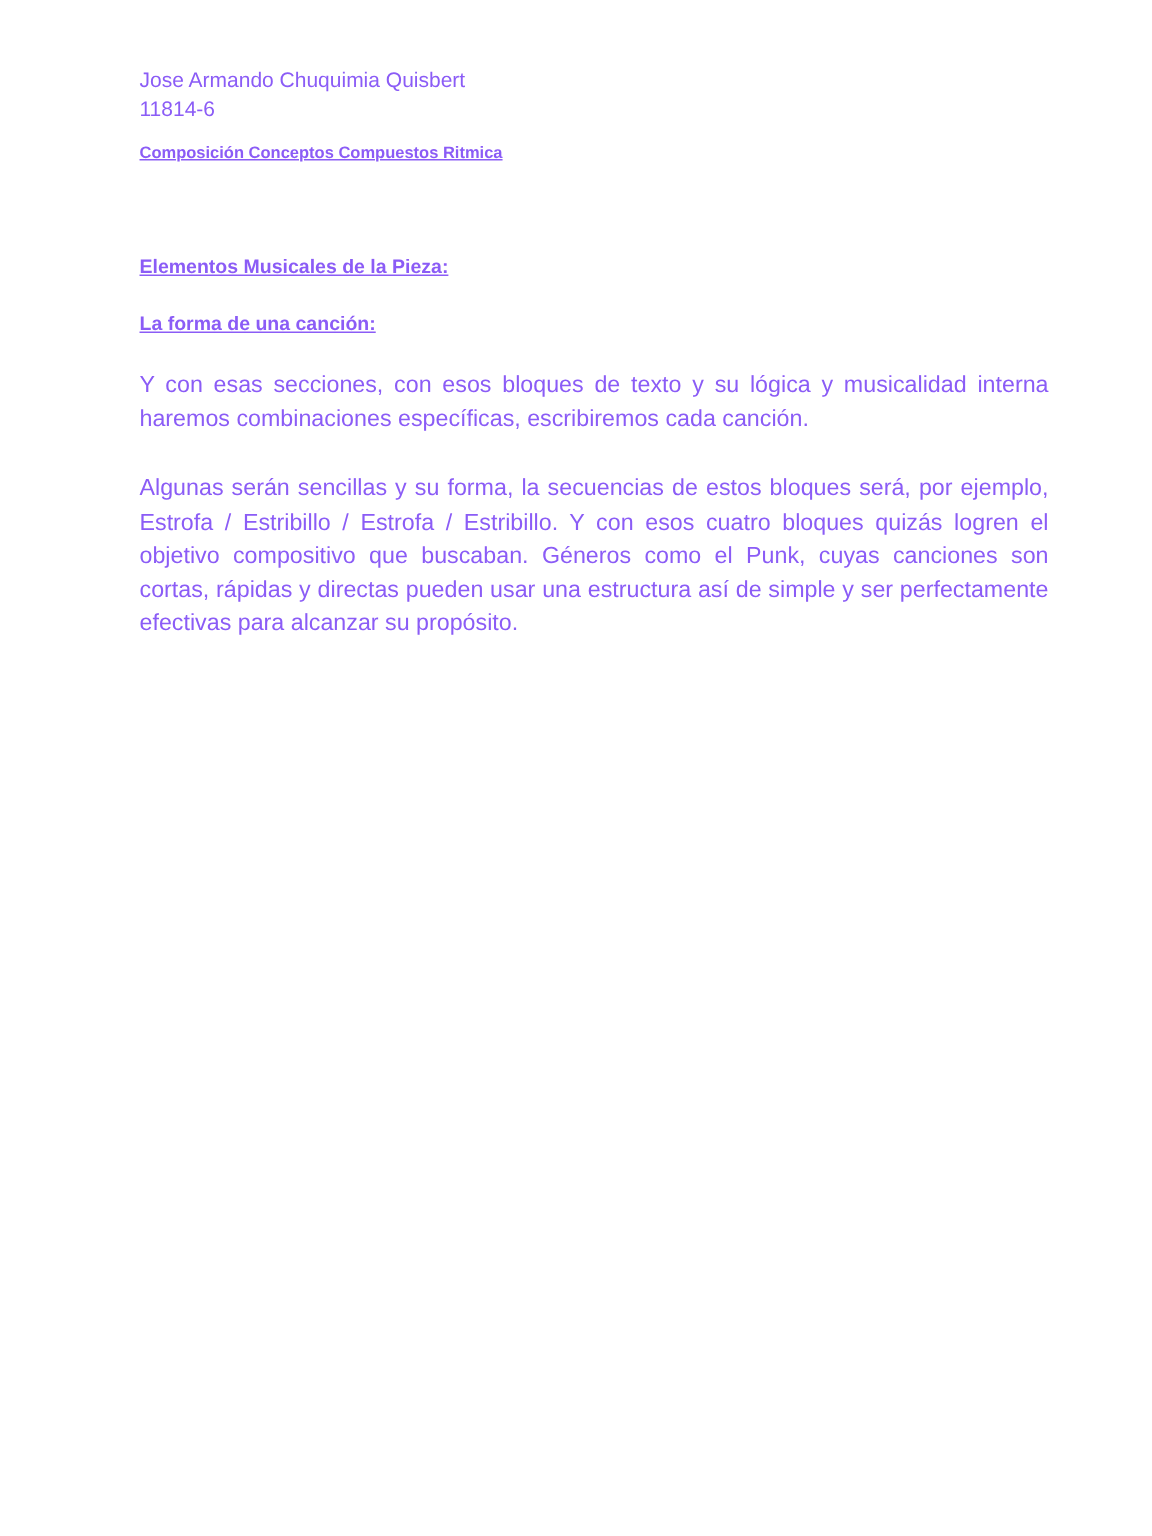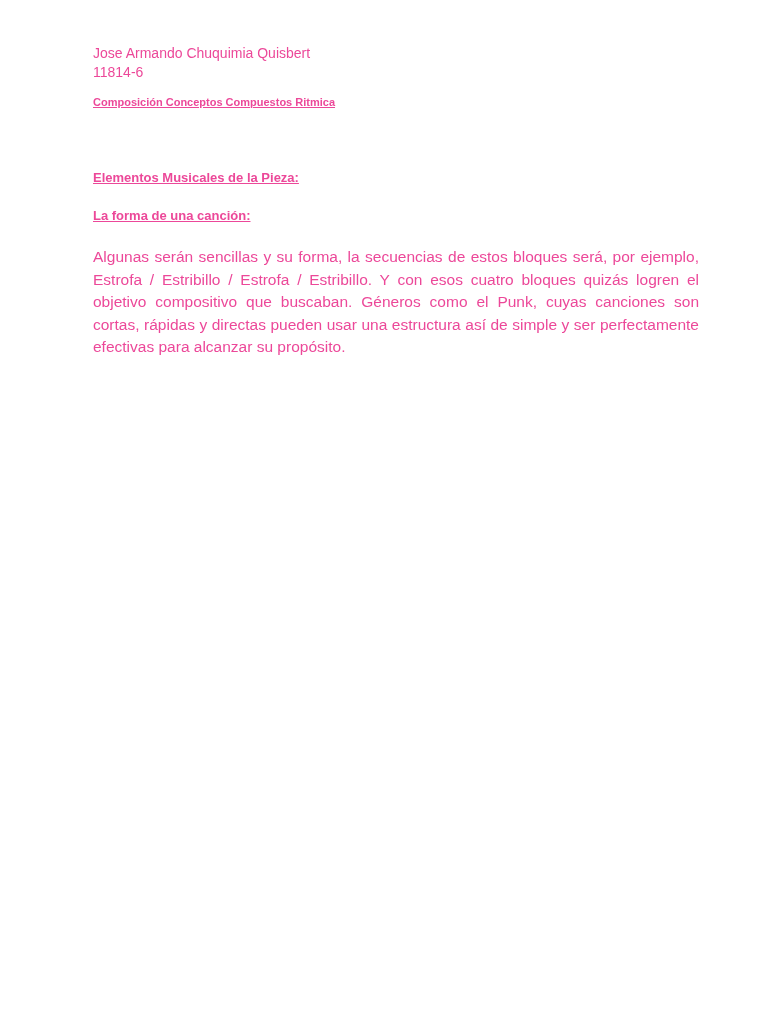--- a/index.html
+++ b/index.html
@@ -6,21 +6,21 @@
     margin: 0;
     padding: 0;
     background: #ffffff;
   }
   .page {
     position: relative;
     width: 768px;
     height: 1024px;
     margin: 0 auto;
     background: #ffffff;
-    color: #ec4899;
+    color: #8b5cf6;
     font-family: "Liberation Sans", "DejaVu Sans", sans-serif;
     box-sizing: border-box;
     padding: 44px 69px 40px 93px;
     overflow: hidden;
   }
   .doc-header {
     font-size: 14px;
     line-height: 19px;
     margin-bottom: 14px;
   }
@@ -57,18 +57,19 @@
     <div>11814-6</div>
   </div>
 
   <h1 class="doc-title">Composición Conceptos Compuestos Ritmica</h1>
 
   <h2 class="section-heading">Elementos Musicales de la Pieza:</h2>
 
 
   <h2 class="section-heading">La forma de una canción:</h2>
 
+  <p class="doc-paragraph">Y con esas secciones, con esos bloques de texto y su lógica y musicalidad interna haremos combinaciones específicas, escribiremos cada canción.</p>
 
   <p class="doc-paragraph">Algunas serán sencillas y su forma, la secuencias de estos bloques será, por ejemplo, Estrofa / Estribillo / Estrofa / Estribillo. Y con esos cuatro bloques quizás logren el objetivo compositivo que buscaban. Géneros como el Punk, cuyas canciones son cortas, rápidas y directas pueden usar una estructura así de simple y ser perfectamente efectivas para alcanzar su propósito.</p>
 
 
 
 </div>
 
 </body></html>

